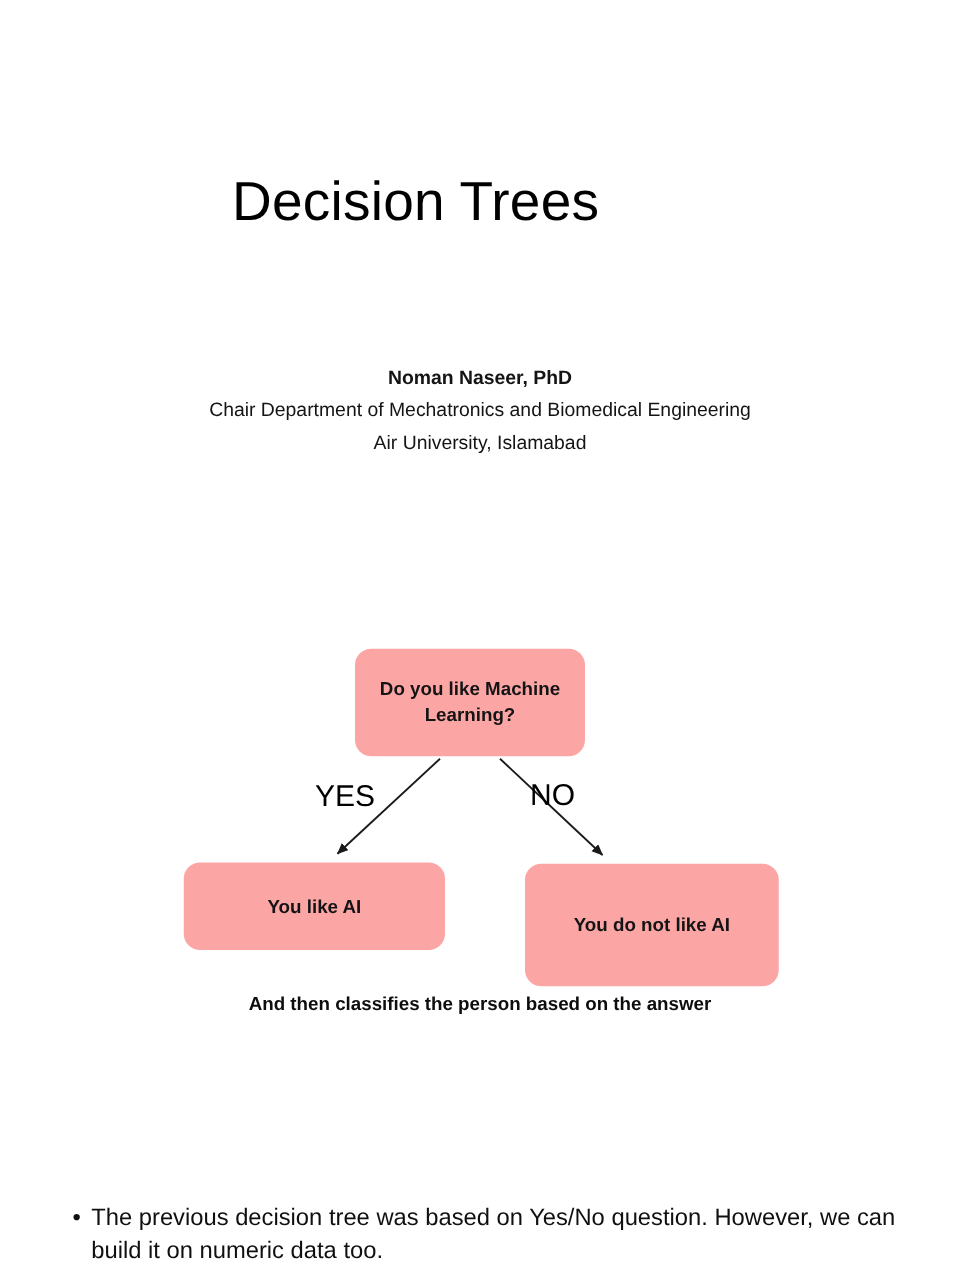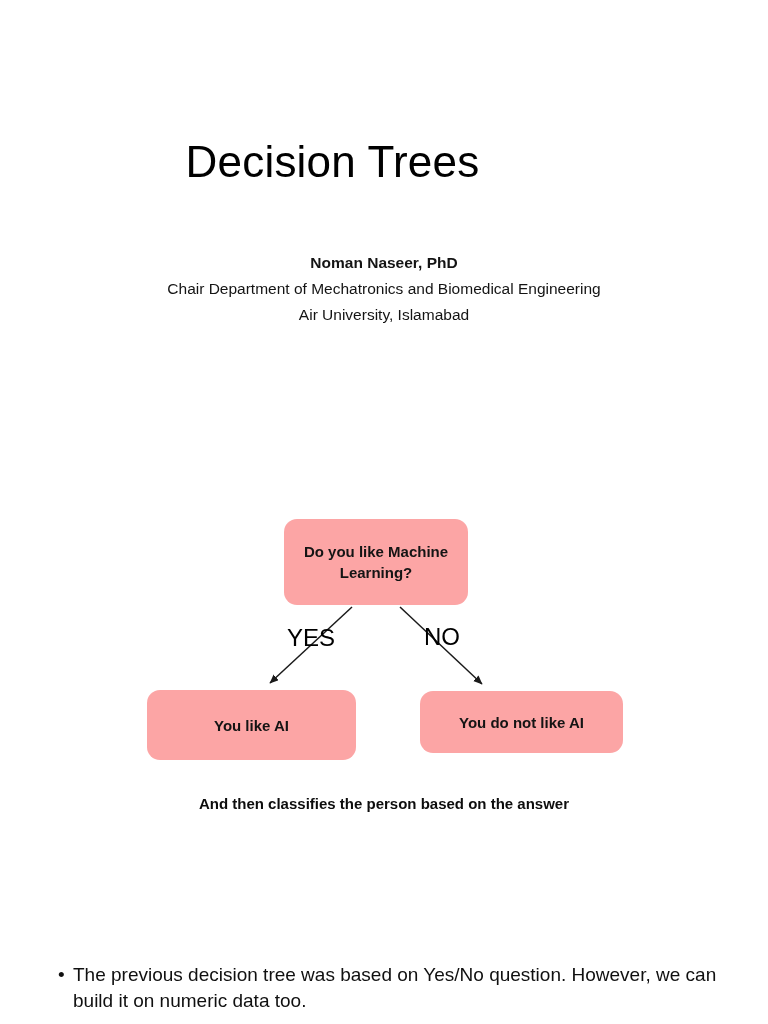--- a/index.html
+++ b/index.html
@@ -41,20 +41,21 @@
     top: 250px;
     left: 0;
     width: 768px;
     text-align: center;
     color: #141414;
   }
   .author-name {
     font-size: 15.5px;
     font-weight: bold;
     line-height: 1.65;
+    margin-top: 40px;
   }
   .author-dept,
   .author-org {
     font-size: 15.5px;
     font-weight: 400;
     line-height: 1.72;
   }
 
   
   .section-intro {
@@ -122,36 +123,35 @@
     top: 690px;
     width: 209px;
     height: 70px;
     font-size: 15px;
     padding: 16px 10px;
   }
   .node-leaf-no {
     left: 420px;
     top: 691px;
     width: 203px;
-    height: 62px;
+    height: 98px;
     font-size: 15px;
     padding: 0 10px;
   }
 
   .edge-label {
     position: absolute;
     font-size: 24px;
     font-weight: 400;
     color: #000000;
     line-height: 1;
   }
   .edge-label-yes {
     left: 252px;
     top: 626px;
-    margin-left: 35px;
   }
   .edge-label-no {
     left: 424px;
     top: 625px;
   }
 
   .diagram-caption {
     position: absolute;
     top: 795px;
     left: 0;

